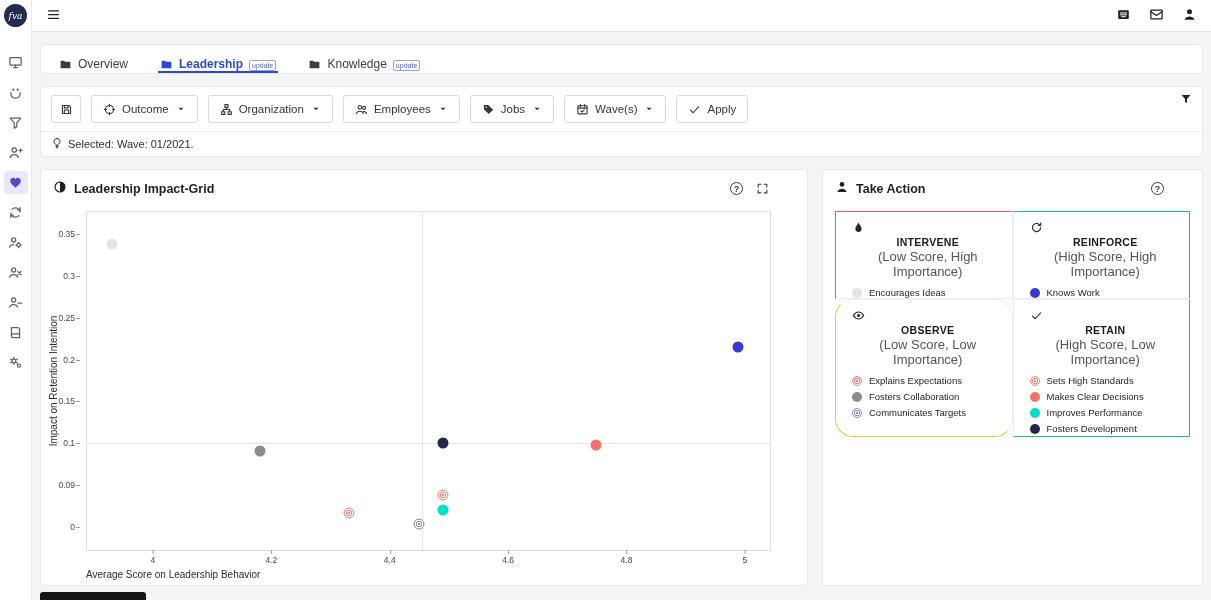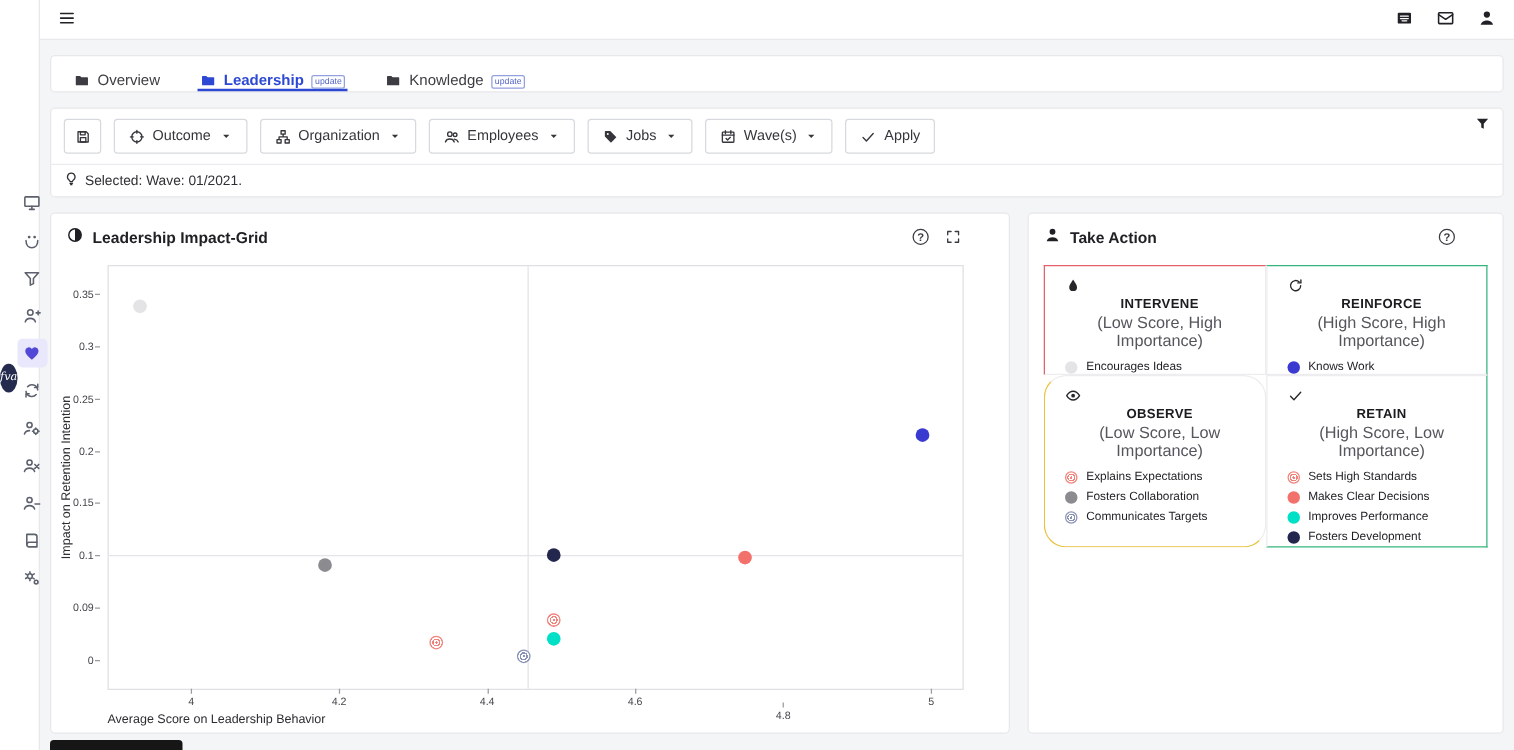--- a/index.html
+++ b/index.html
@@ -5,21 +5,21 @@
   *{margin:0;padding:0;box-sizing:border-box}
   html,body{width:1211px;height:600px;overflow:hidden;font-family:"Liberation Sans",sans-serif;background:#f4f5f7;color:#27272b}
   button{font-family:inherit}
 
   
   .topbar{position:fixed;left:32px;top:0;right:0;height:32px;background:#fff;border-bottom:1px solid #e8e8ec;display:flex;align-items:center;padding:0 12px;z-index:5}
   .icon-btn{background:none;border:none;color:#212127;cursor:pointer;display:flex;align-items:center;padding:2px}
   .topbar-right{margin-left:auto;display:flex;align-items:center;gap:14px}
 
   
-  .sidebar{position:fixed;left:0;top:0;bottom:0;width:32px;background:#fff;border-right:1px solid #e8e8ec;display:flex;flex-direction:row;align-items:center;z-index:6}
+  .sidebar{position:fixed;left:0;top:0;bottom:0;width:32px;background:#fff;border-right:1px solid #e8e8ec;display:flex;flex-direction:column;align-items:center;z-index:6}
   .logo{width:23px;height:23px;border-radius:50%;background:#242b4e;color:#fff;font-family:"DejaVu Serif",serif;font-style:italic;font-size:9px;display:flex;align-items:center;justify-content:center;margin-top:4px;cursor:pointer}
   #side-items{display:flex;flex-direction:column;align-items:center;margin-top:24px;gap:7px}
   .side-item{width:24px;height:23px;border:none;background:transparent;color:#5c616d;display:flex;align-items:center;justify-content:center;border-radius:4px;cursor:pointer}
   .side-item.active{background:#e8e7fb;color:#5149d6}
 
   
   .main{position:absolute;left:32px;top:32px;right:0;bottom:0;padding:12px 8px 0}
   .card{background:#fff;border:1px solid #e7e8ec;border-radius:4px}
 
   
@@ -380,21 +380,21 @@
             <span class="dot" title="Sets High Standards" style="left: 52.1175%; top: 83.7838%; background: repeating-radial-gradient(circle, rgb(242, 131, 123) 0px, rgb(242, 131, 123) 1px, rgb(255, 255, 255) 1px, rgb(255, 255, 255) 2.2px); border: 1px solid rgb(242, 131, 123);"></span>
             <span class="dot" title="Improves Performance" style="left: 52.1175%; top: 88.2064%; background: rgb(0, 224, 198);"></span>
             <span class="dot" title="Explains Expectations" style="left: 38.2887%; top: 89.1892%; background: repeating-radial-gradient(circle, rgb(242, 131, 123) 0px, rgb(242, 131, 123) 1px, rgb(255, 255, 255) 1px, rgb(255, 255, 255) 2.2px); border: 1px solid rgb(242, 131, 123);"></span>
             <span class="dot" title="Communicates Targets" style="left: 48.6603%; top: 92.3833%; background: repeating-radial-gradient(circle, rgb(138, 147, 181) 0px, rgb(138, 147, 181) 1px, rgb(255, 255, 255) 1px, rgb(255, 255, 255) 2.2px); border: 1px solid rgb(138, 147, 181);"></span>
           </div>
           <div class="xlabels">
             <span class="xtick" style="left: 9.76664%;">4</span>
             <span class="xtick" style="left: 27.0527%;">4.2</span>
             <span class="xtick" style="left: 44.3388%;">4.4</span>
             <span class="xtick" style="left: 61.6249%;">4.6</span>
-            <span class="xtick" style="left: 78.911%; margin-top: 11px;">4.8</span>
+            <span class="xtick" style="left: 78.911%;">4.8</span>
             <span class="xtick" style="left: 96.1971%;">5</span>
           </div>
           <div class="ylabels">
             <span class="ytick" style="top: 92.8747%;">0</span>
             <span class="ytick" style="top: 80.5897%;">0.09</span>
             <span class="ytick" style="top: 68.3047%; text-align: right;">0.1</span>
             <span class="ytick" style="top: 56.0197%;">0.15</span>
             <span class="ytick" style="top: 43.7346%;">0.2</span>
             <span class="ytick" style="top: 31.4496%;">0.25</span>
             <span class="ytick" style="top: 19.1646%;">0.3</span>

